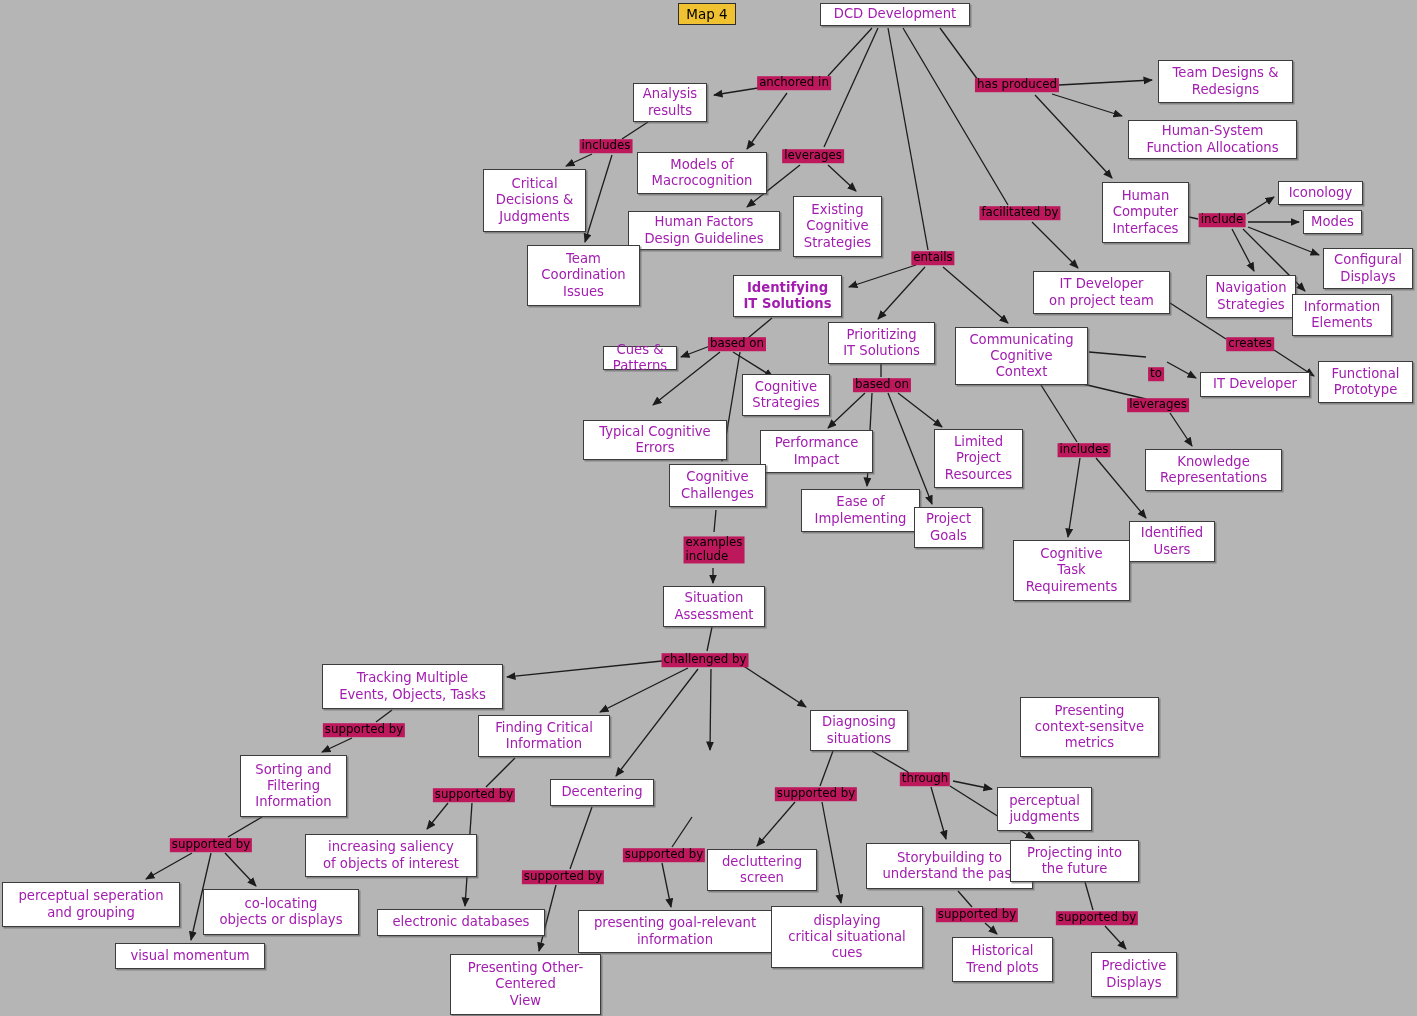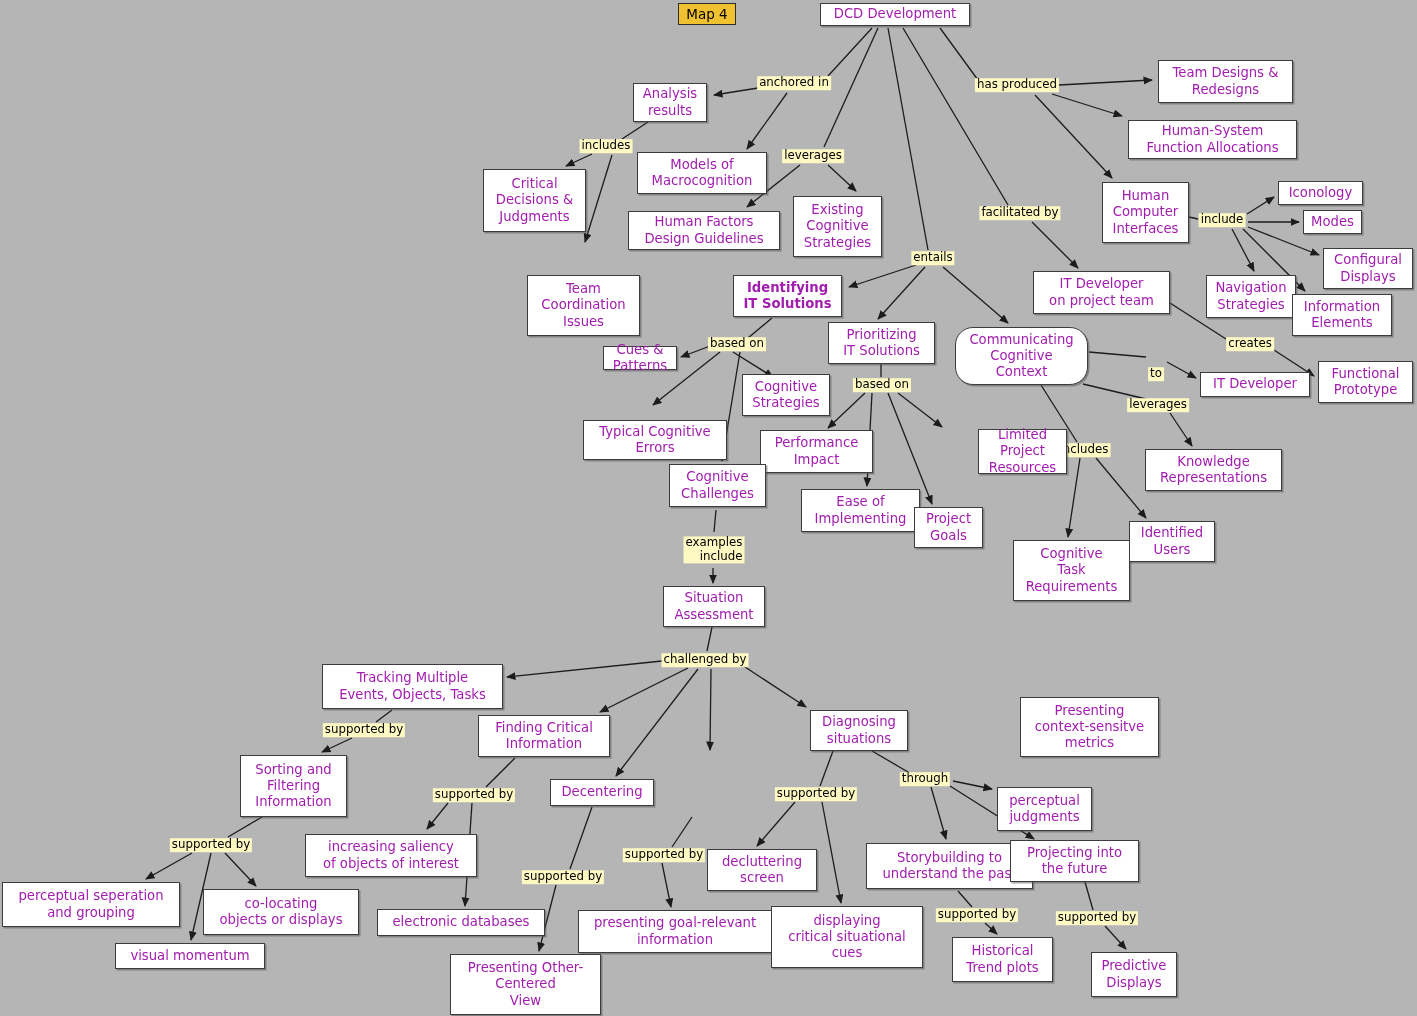--- a/index.html
+++ b/index.html
@@ -1,20 +1,20 @@
 <!DOCTYPE html>
 <html><head>
 <meta charset="utf-8">
 <style>
   html,body{margin:0;padding:0;background:#b5b5b5;}
   #stage{position:relative;width:1417px;height:1016px;overflow:hidden;background:#b5b5b5;
          font-family:"DejaVu Sans","Liberation Sans",sans-serif;}
   #edges{position:absolute;left:0;top:0;z-index:1;}
-  .edge-label{position:absolute;transform:translate(-50%,-50%);z-index:2;background:#fef9c3;
-              color:#000;font-size:11.8px;line-height:1.15;padding:0 2px;text-align:right;
+  .edge-label{position:absolute;transform:translate(-50%,-50%);z-index:2;background:#be185d;
+              color:#000;font-size:11.8px;line-height:1.15;padding:0 2px;text-align:left;
               white-space:pre-line;}
   .node{position:absolute;z-index:3;display:flex;align-items:center;justify-content:center;
         box-sizing:border-box;text-align:center;background:#ffffff;border:1.6px solid #3c3c3c;
         box-shadow:1.5px 1.5px 0 rgba(80,80,80,.5);font-size:13.2px;line-height:1.22;color:#a21caf;
         white-space:pre-line;padding:1px 2px;}
   .node.bold{font-weight:bold;}
   #map-badge{position:absolute;z-index:4;display:flex;align-items:center;justify-content:center;
              background:#f0c232;border:1.8px solid #2e2e2e;font-size:13.5px;color:#000;
              box-sizing:border-box;}
 </style>
@@ -152,44 +152,44 @@
     <div class="node" style="left: 483px; top: 169px; width: 103px; height: 63px;">Critical
 Decisions &amp;
 Judgments</div>
     <div class="node" style="left: 637px; top: 152px; width: 130px; height: 42px;">Models of
 Macrocognition</div>
     <div class="node" style="left: 628px; top: 211px; width: 152px; height: 39px;">Human Factors
 Design Guidelines</div>
     <div class="node" style="left: 793px; top: 196px; width: 89px; height: 61px;">Existing
 Cognitive
 Strategies</div>
-    <div class="node" style="left: 527px; top: 245px; width: 113px; height: 61px; margin-top: 30px;">Team
+    <div class="node" style="left: 527px; top: 245px; width: 113px; height: 61px;">Team
 Coordination
 Issues</div>
     <div class="node bold" style="left: 733px; top: 275px; width: 109px; height: 42px;">Identifying
 IT Solutions</div>
     <div class="node" style="left: 1033px; top: 271px; width: 137px; height: 43px;">IT Developer
 on project team</div>
     <div class="node" style="left: 603px; top: 346px; width: 74px; height: 24px;">Cues &amp;
 Patterns</div>
     <div class="node" style="left: 828px; top: 322px; width: 107px; height: 42px;">Prioritizing
 IT Solutions</div>
-    <div class="node" style="left: 955px; top: 327px; width: 133px; height: 58px; border-radius: 18px;">Communicating
+    <div class="node" style="left: 955px; top: 327px; width: 133px; height: 58px;">Communicating
 Cognitive
 Context</div>
     <div class="node" style="left: 1200px; top: 372px; width: 110px; height: 25px;">IT Developer</div>
     <div class="node" style="left: 1318px; top: 361px; width: 95px; height: 42px;">Functional
 Prototype</div>
     <div class="node" style="left: 742px; top: 374px; width: 88px; height: 42px;">Cognitive
 Strategies</div>
     <div class="node" style="left: 583px; top: 420px; width: 144px; height: 40px;">Typical Cognitive
 Errors</div>
     <div class="node" style="left: 760px; top: 430px; width: 113px; height: 43px;">Performance
 Impact</div>
-    <div class="node" style="left: 934px; top: 429px; width: 89px; height: 45px; margin-left: 44px;">Limited
+    <div class="node" style="left: 934px; top: 429px; width: 89px; height: 59px;">Limited
 Project
 Resources</div>
     <div class="node" style="left: 669px; top: 464px; width: 97px; height: 43px;">Cognitive
 Challenges</div>
     <div class="node" style="left: 801px; top: 489px; width: 119px; height: 43px;">Ease of
 Implementing</div>
     <div class="node" style="left: 914px; top: 507px; width: 69px; height: 41px;">Project
 Goals</div>
     <div class="node" style="left: 1145px; top: 449px; width: 137px; height: 42px;">Knowledge
 Representations</div>

